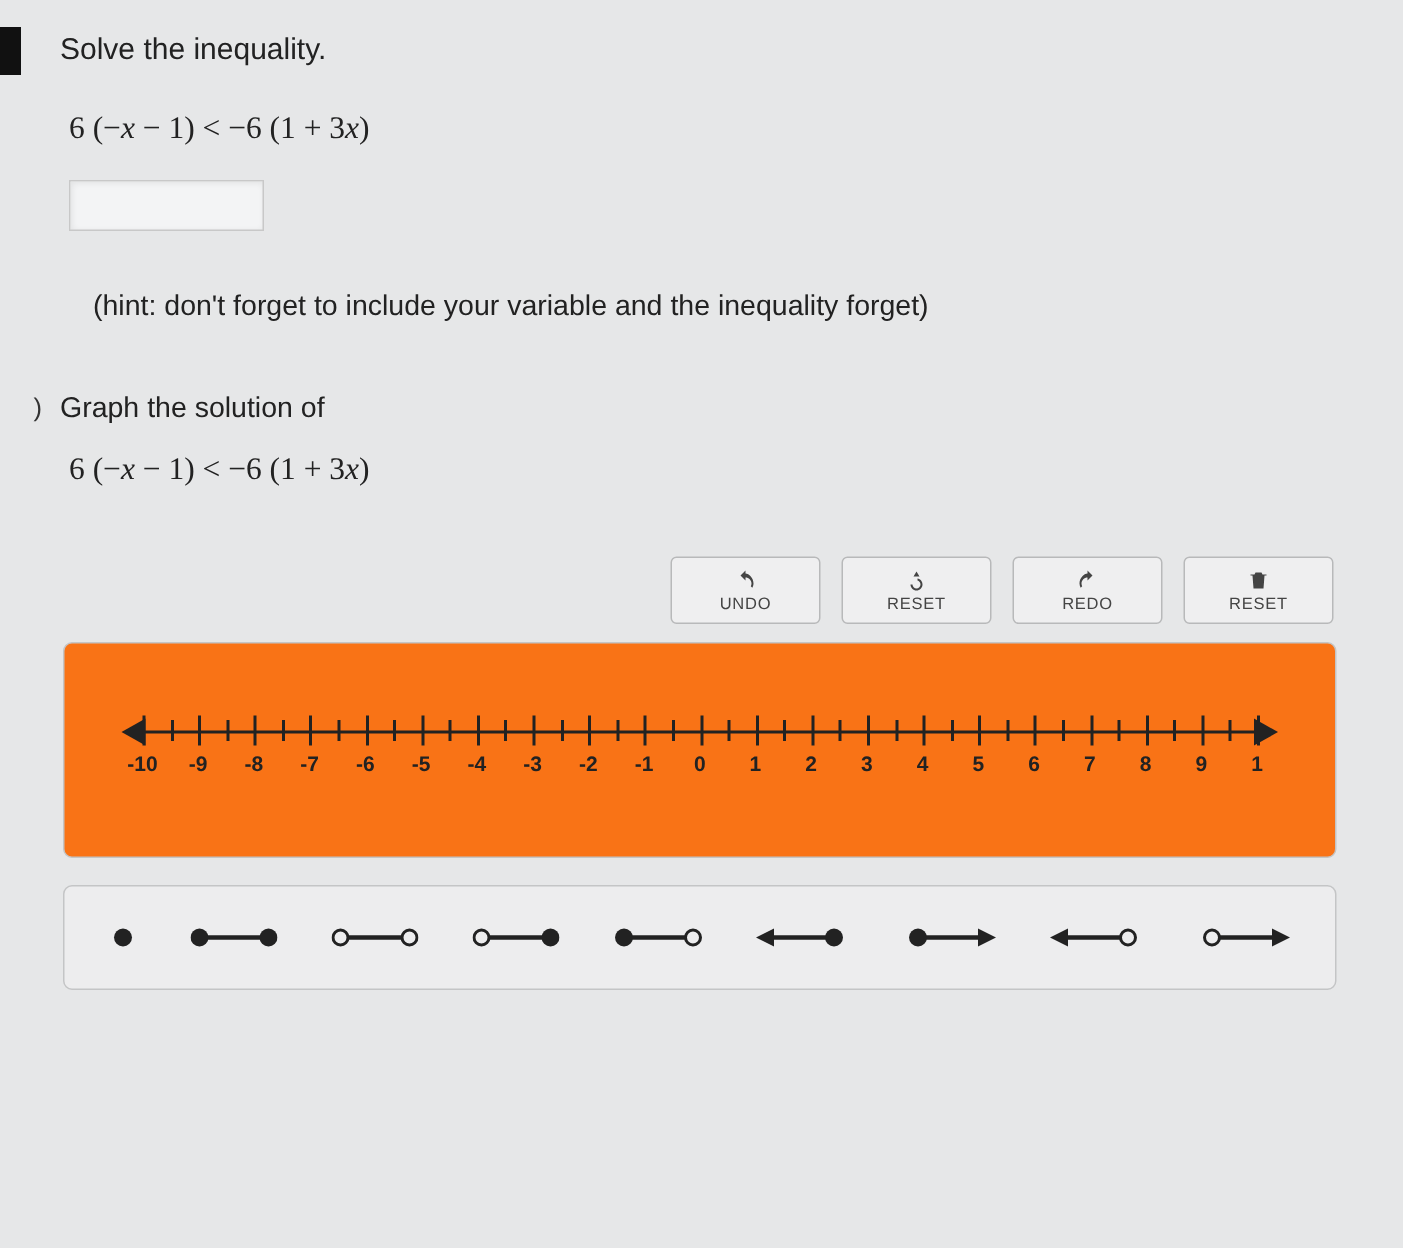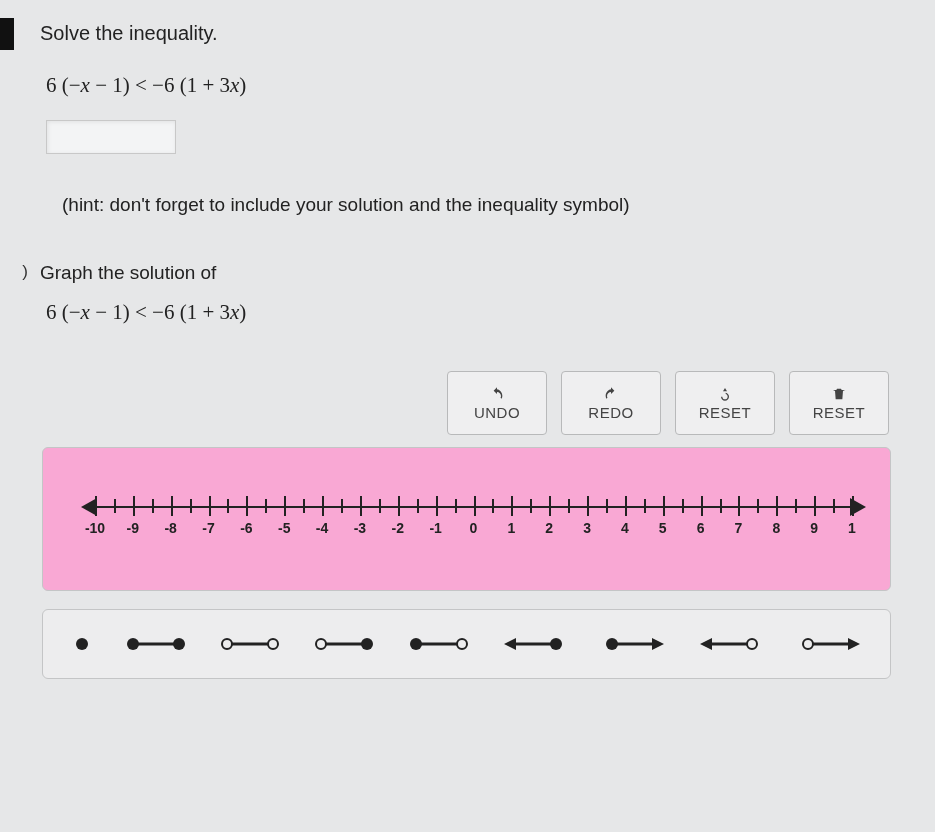--- a/index.html
+++ b/index.html
@@ -52,41 +52,41 @@
 
   .toolbar {
     display: flex;
     justify-content: flex-end;
     gap: 14px;
     padding-right: 12px;
     margin-top: 20px;
     margin-bottom: 12px;
   }
   .tool-btn {
-    width: 100px; height: 64px;
+    width: 100px; height: 45px;
     border: 1px solid #b8b9ba;
     border-radius: 4px;
     background: #efeff0;
     display: flex;
     flex-direction: column;
     align-items: center;
     justify-content: center;
-    font-size: 15px;
+    font-size: 11px;
     letter-spacing: 0.5px;
     color: #444;
     cursor: pointer;
     gap: 2px;
   }
   .tool-btn svg { width: 16px; height: 16px; }
 
   .number-line-panel {
     border: 1px solid #c4c5c6;
     border-radius: 6px;
-    background: #f9a8d4;
-    padding: 40px 12px 46px 26px;
+    background: #f97316;
+    padding: 40px 26px 46px 26px;
     margin: 0 10px 18px 2px;
     position: relative;
   }
   .nl-wrap { position: relative; height: 56px; }
   .nl-axis {
     position: absolute;
     left: 26px; right: 26px; top: 18px;
     height: 2px;
     background: #222;
   }
@@ -134,50 +134,50 @@
 <div class="content">
 
   <div class="question-title">Solve the inequality.</div>
 
   <div class="eqn">
     6 (−<i>x</i> − 1) &lt; −6 (1 + 3<i>x</i>)
   </div>
 
   <div class="answer-box"></div>
 
-  <div class="hint">(hint:  don't forget to include your solution and the inequality symbol)</div>
+  <div class="hint">(hint:  don't forget to include your variable and the inequality forget)</div>
 
   <div class="part-b-row">
     <div class="part-b-marker">)</div>
     <div>
       <div class="part-b-text">Graph the solution of</div>
       <div class="eqn eqn2">
         6 (−<i>x</i> − 1) &lt; −6 (1 + 3<i>x</i>)
       </div>
     </div>
   </div>
 
   <div class="toolbar">
     <div class="tool-btn">
       <svg viewBox="0 0 24 24">
           <path d="M12 5V2L7 7l5 5V9c3.3 0 6 2.7 6 6 0 1-.3 2-.7 2.8l1.5 1.5C19.5 18 20 16.5 20 15c0-5.5-4.5-10-8-10z" fill="#444"></path>
         </svg>
       <span>UNDO</span>
     </div>
     <div class="tool-btn">
       <svg viewBox="0 0 24 24">
-          <path d="M12 5V2l5 5-5 5V9c-3.3 0-6 2.7-6 6 0 1 .3 2 .7 2.8l-1.5 1.5C4.5 18 4 16.5 4 15c0-5.5 4.5-10 8-10z" fill="#444"></path>
-        </svg>
-      <span>REDO</span>
+          <path d="M12 3l3 5h-2v2c3 .5 5 3 5 6 0 3.3-2.7 6-6 6s-6-2.7-6-6h2c0 2.2 1.8 4 4 4s4-1.8 4-4c0-1.9-1.3-3.4-3-3.9V8H9l3-5z" fill="#444"></path>
+        </svg>
+      <span>RESET</span>
     </div>
     <div class="tool-btn">
       <svg viewBox="0 0 24 24">
-          <path d="M12 3l3 5h-2v2c3 .5 5 3 5 6 0 3.3-2.7 6-6 6s-6-2.7-6-6h2c0 2.2 1.8 4 4 4s4-1.8 4-4c0-1.9-1.3-3.4-3-3.9V8H9l3-5z" fill="#444"></path>
-        </svg>
-      <span>RESET</span>
+          <path d="M12 5V2l5 5-5 5V9c-3.3 0-6 2.7-6 6 0 1 .3 2 .7 2.8l-1.5 1.5C4.5 18 4 16.5 4 15c0-5.5 4.5-10 8-10z" fill="#444"></path>
+        </svg>
+      <span>REDO</span>
     </div>
     <div class="tool-btn">
       <svg viewBox="0 0 24 24">
           <path d="M6 7h12l-1 13H7L6 7zm3-3h6l1 2H8l1-2zM4 6h16v1H4V6z" fill="#444"></path>
         </svg>
       <span>RESET</span>
     </div>
   </div>
 
   <div class="number-line-panel">

